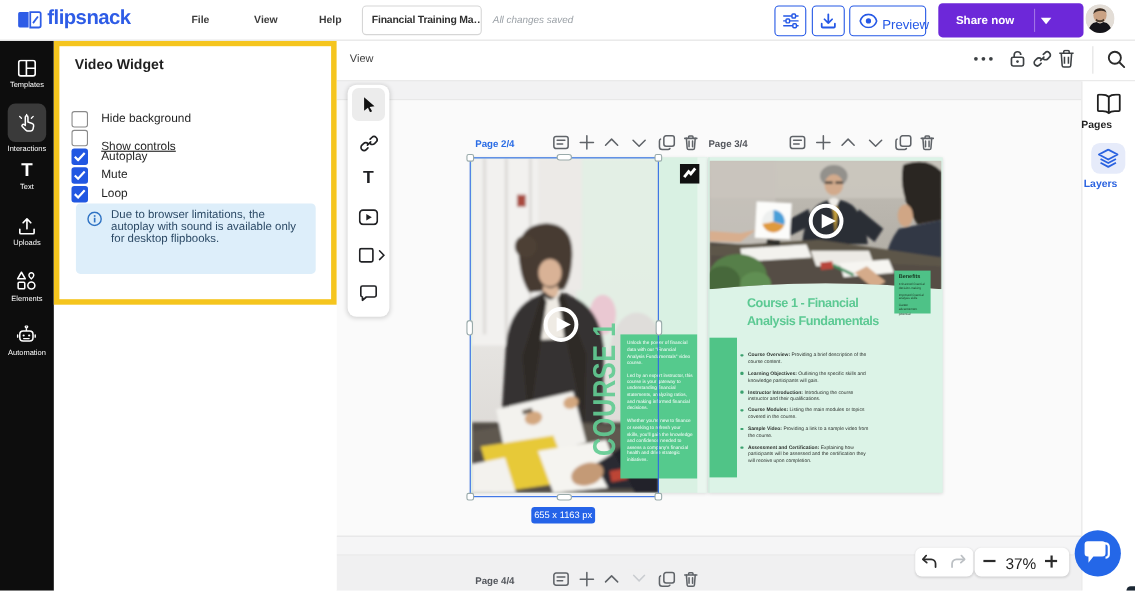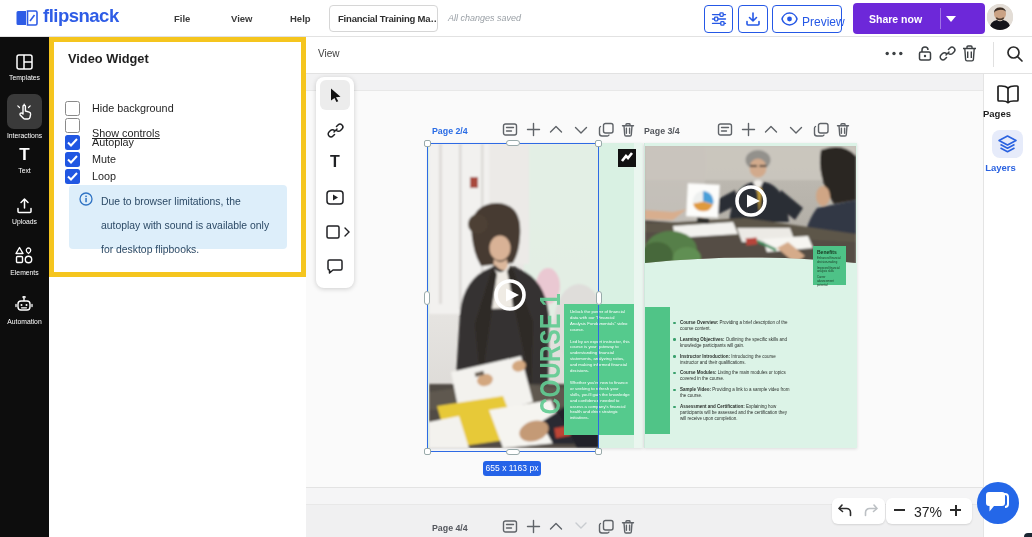--- a/index.html
+++ b/index.html
@@ -149,21 +149,21 @@
     </svg>
   <div class="abs" style="left:27px;top:69px;font-size:10.8px;color:#1f1f1f;white-space:nowrap;">Loop</div>
 </div>
 
 <div class="abs" style="left:69px;top:185px;width:218px;height:64px;background:#ddeefa;border-radius:4px;z-index:23;"></div>
 <svg class="abs" width="14" height="14" viewBox="0 0 14 14" style="left:79px;top:192px;z-index:24;">
   <circle cx="7" cy="7" r="6" fill="none" stroke="#2f73c4" stroke-width="1.3"></circle>
   <rect x="6.3" y="6" width="1.5" height="4.2" fill="#2f73c4"></rect>
   <rect x="6.3" y="3.6" width="1.5" height="1.5" fill="#2f73c4"></rect>
 </svg>
-<div class="abs" style="left:101px;top:190px;width:190px;font-size:10.4px;color:#2c4a66;line-height:24px;z-index:24;white-space:nowrap;">Due to browser limitations, the<br>autoplay with sound is available only<br>for desktop flipbooks.</div>
+<div class="abs" style="left:101px;top:190px;width:190px;font-size:10.4px;color:#2c4a66;line-height:11px;z-index:24;white-space:nowrap;">Due to browser limitations, the<br>autoplay with sound is available only<br>for desktop flipbooks.</div>
 
 <div class="abs" style="left:306px;top:37px;width:726px;height:37px;background:#fff;border-bottom:1px solid #e2e2e2;z-index:15;"></div>
 <div class="abs" style="left:318px;top:48px;font-size:10px;color:#3f3f3f;z-index:16;">View</div>
 <div class="abs" style="z-index:16;left:0;top:0;">
 
   <svg class="abs" width="18" height="5" viewBox="0 0 18 5" style="left:885px;top:51px;">
     <circle cx="2.2" cy="2.5" r="1.7" fill="#3c4043"></circle>
       <circle cx="9" cy="2.5" r="1.7" fill="#3c4043"></circle>
       <circle cx="15.8" cy="2.5" r="1.7" fill="#3c4043"></circle>
   </svg>
@@ -421,20 +421,21 @@
   </svg>
 
   <div class="abs" style="left:168px;top:103px;width:33px;height:39px;background:#4ec287;"></div>
   <div class="abs" style="left:172px;top:106px;font-size:5px;font-weight:bold;color:#16351f;">Benefits</div>
   <div class="abs" style="left:172px;top:114px;width:26px;font-size:2.8px;line-height:3.6px;color:#1c3a26;">
     <div style="margin-bottom:2.5px;">Enhanced financial decision-making</div>
     <div style="margin-bottom:2.5px;">Improved financial analysis skills</div>
     <div>Career advancement potential</div>
   </div>
 
+  <div class="abs" style="left:34px;top:126px;width:170px;font-size:11.5px;line-height:15.5px;white-space:nowrap;letter-spacing:-0.4px;font-weight:bold;color:#5cc993;">Course 1 - Financial<br>Analysis Fundamentals</div>
 
   <div class="abs" style="left:0;top:164px;width:25px;height:127px;background:#50c487;"></div>
 
   <div class="abs" style="left:28px;top:177px;width:119px;font-size:4.5px;line-height:5.9px;color:#2b302c;">
     <div style="position:relative;padding-left:7px;margin-bottom:5px;"><span style="position:absolute;left:0;top:1.5px;width:2.5px;height:2.5px;background:#3aa06d;border-radius:50%;"></span><b>Course Overview:</b> Providing a brief description of the course content.</div>
     <div style="position:relative;padding-left:7px;margin-bottom:5px;"><span style="position:absolute;left:0;top:1.5px;width:2.5px;height:2.5px;background:#3aa06d;border-radius:50%;"></span><b>Learning Objectives:</b> Outlining the specific skills and knowledge participants will gain.</div>
     <div style="position:relative;padding-left:7px;margin-bottom:5px;"><span style="position:absolute;left:0;top:1.5px;width:2.5px;height:2.5px;background:#3aa06d;border-radius:50%;"></span><b>Instructor Introduction:</b> Introducing the course instructor and their qualifications.</div>
     <div style="position:relative;padding-left:7px;margin-bottom:5px;"><span style="position:absolute;left:0;top:1.5px;width:2.5px;height:2.5px;background:#3aa06d;border-radius:50%;"></span><b>Course Modules:</b> Listing the main modules or topics covered in the course.</div>
     <div style="position:relative;padding-left:7px;margin-bottom:5px;"><span style="position:absolute;left:0;top:1.5px;width:2.5px;height:2.5px;background:#3aa06d;border-radius:50%;"></span><b>Sample Video:</b> Providing a link to a sample video from the course.</div>
     <div style="position:relative;padding-left:7px;"><span style="position:absolute;left:0;top:1.5px;width:2.5px;height:2.5px;background:#3aa06d;border-radius:50%;"></span><b>Assessment and Certification:</b> Explaining how participants will be assessed and the certification they will receive upon completion.</div>

